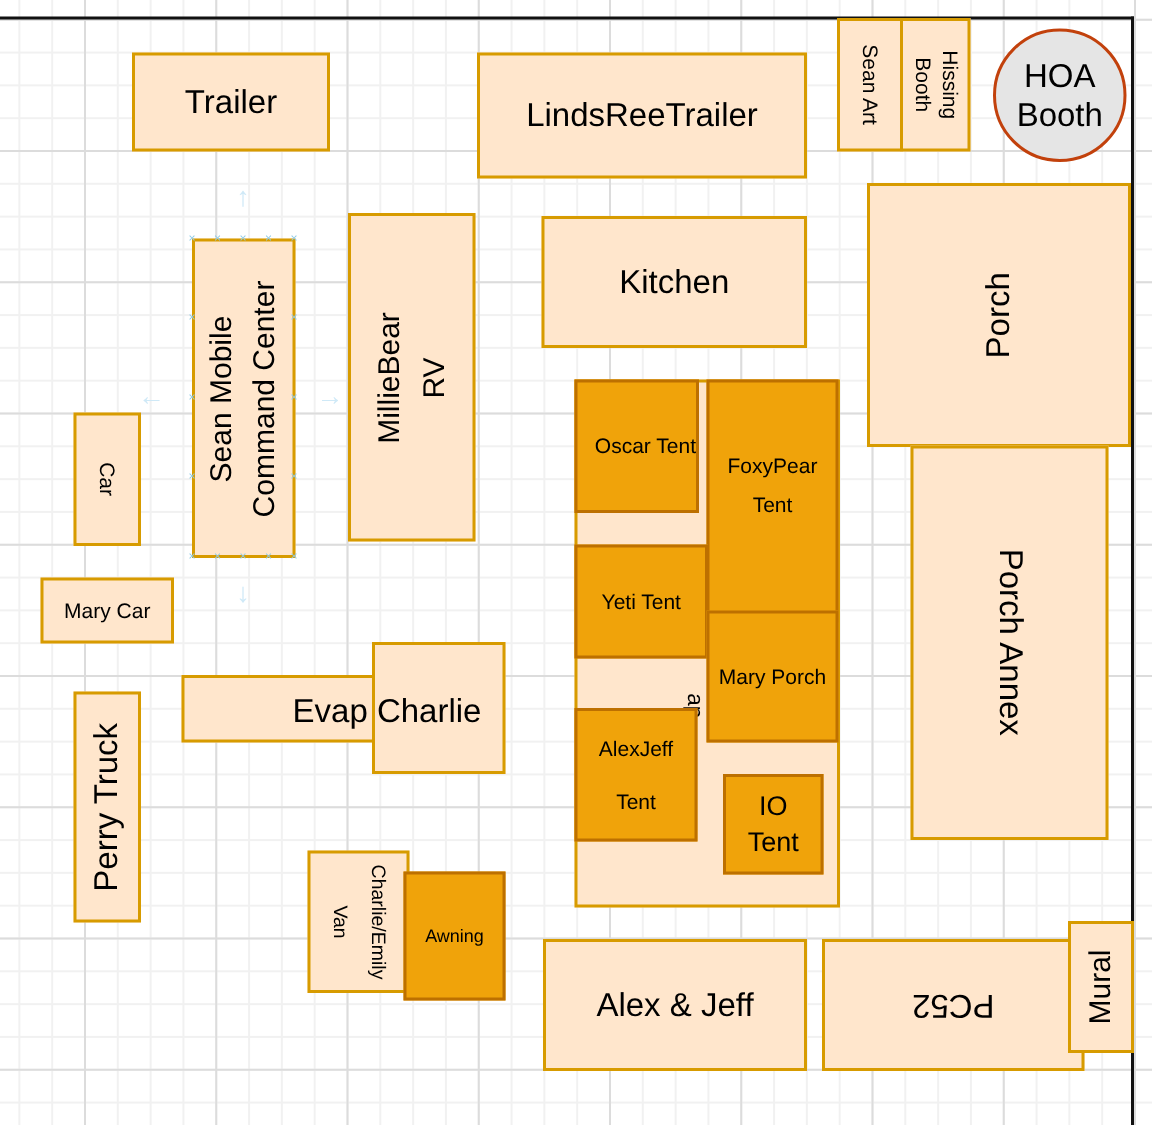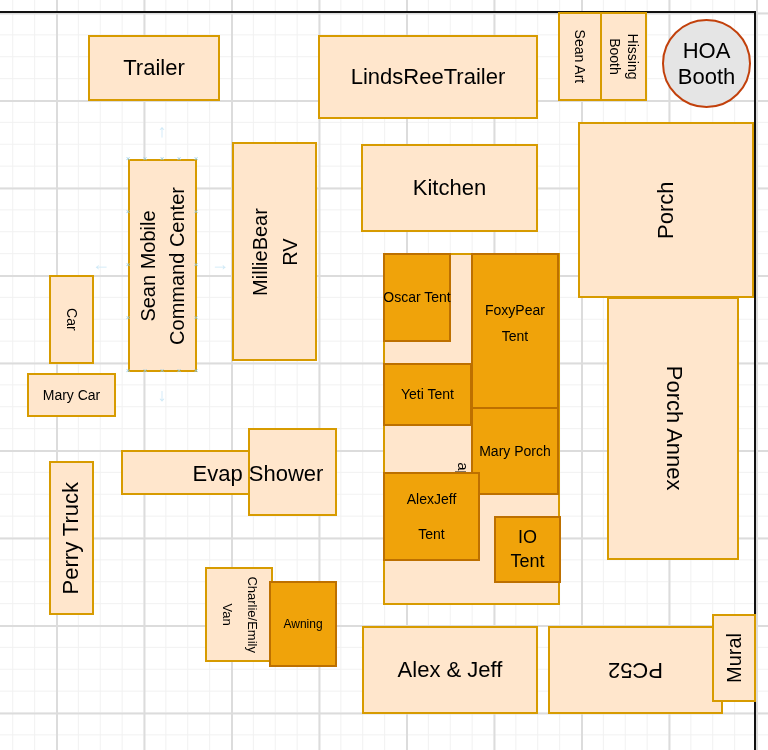--- a/index.html
+++ b/index.html
@@ -121,68 +121,68 @@
 </div>
 
 <div class="box" style="left:607px;top:297px;width:132px;height:263px;font-size:22px;">
   <span class="lbl rot-cw">Porch Annex</span>
 </div>
 
 <div class="box" style="left:49px;top:275px;width:45px;height:89px;font-size:14px;">
   <span class="lbl rot-cw">Car</span>
 </div>
 
-<div class="box" style="left:27px;top:373px;width:89px;height:44px;font-size:14px;">
+<div class="box" style="left:27px;top:385px;width:89px;height:44px;font-size:14px;">
   <span class="lbl">Mary Car</span>
 </div>
 
 <div class="box" style="left:49px;top:461px;width:45px;height:154px;font-size:22px;">
   <span class="lbl rot-ccw">Perry Truck</span>
 </div>
 
 <div class="box" style="left:121px;top:450px;width:130px;height:45px;"></div>
 <div class="box" style="left:248px;top:428px;width:89px;height:88px;"></div>
-<span class="free-label" style="left:258px;top:474px;font-size:22px;">Evap Shower</span>
+<span class="free-label" style="left:258px;top:474px;font-size:22px;">Evap Charlie</span>
 
 <div class="box" style="left:205px;top:567px;width:68px;height:95px;font-size:13px;">
   <span class="rot-cw" style="display:block;line-height:1.9;">
     <span class="lbl">Charlie/Emily</span>
     <span class="lbl">Van</span>
   </span>
 </div>
 <div class="box dark" style="left:269px;top:581px;width:68px;height:86px;font-size:12px;">
   <span class="lbl">Awning</span>
 </div>
 
 <div class="box" style="left:383px;top:253px;width:177px;height:352px;"></div>
 <span class="peek" style="left:468px;top:382px;">s</span>
 <span class="peek" style="left:455px;top:462px;transform:rotate(90deg);">ap</span>
 
-<div class="box dark" style="left:383px;top:253px;width:68px;height:89px;font-size:14px;">
+<div class="box dark" style="left:383px;top:253px;width:83px;height:89px;font-size:14px;justify-content:flex-end;">
   <span class="lbl">Oscar Tent</span>
 </div>
 <div class="box dark" style="left:471px;top:253px;width:88px;height:162px;font-size:14px;line-height:1.85;">
   <span style="margin-top:-20px;">
     <span class="lbl">FoxyPear</span>
     <span class="lbl">Tent</span>
   </span>
 </div>
-<div class="box dark" style="left:383px;top:363px;width:89px;height:63px;font-size:14px;">
+<div class="box dark" style="left:383px;top:363px;width:89px;height:76px;font-size:14px;">
   <span class="lbl">Yeti Tent</span>
 </div>
 <div class="box dark" style="left:471px;top:407px;width:88px;height:88px;font-size:14px;">
   <span class="lbl">Mary Porch</span>
 </div>
-<div class="box dark" style="left:383px;top:472px;width:97px;height:89px;font-size:14px;line-height:2.5;">
+<div class="box dark" style="left:383px;top:472px;width:82px;height:89px;font-size:14px;line-height:2.5;">
   <span>
     <span class="lbl">AlexJeff</span>
     <span class="lbl">Tent</span>
   </span>
 </div>
-<div class="box dark" style="left:482px;top:516px;width:67px;height:67px;font-size:18px;line-height:1.3;margin-left:12px;">
+<div class="box dark" style="left:482px;top:516px;width:67px;height:67px;font-size:18px;line-height:1.3;">
   <span>
     <span class="lbl">IO</span>
     <span class="lbl">Tent</span>
   </span>
 </div>
 
 <div class="box" style="left:362px;top:626px;width:176px;height:88px;font-size:22px;">
   <span class="lbl">Alex &amp; Jeff</span>
 </div>
 <div class="box" style="left:548px;top:626px;width:175px;height:88px;font-size:22px;">

